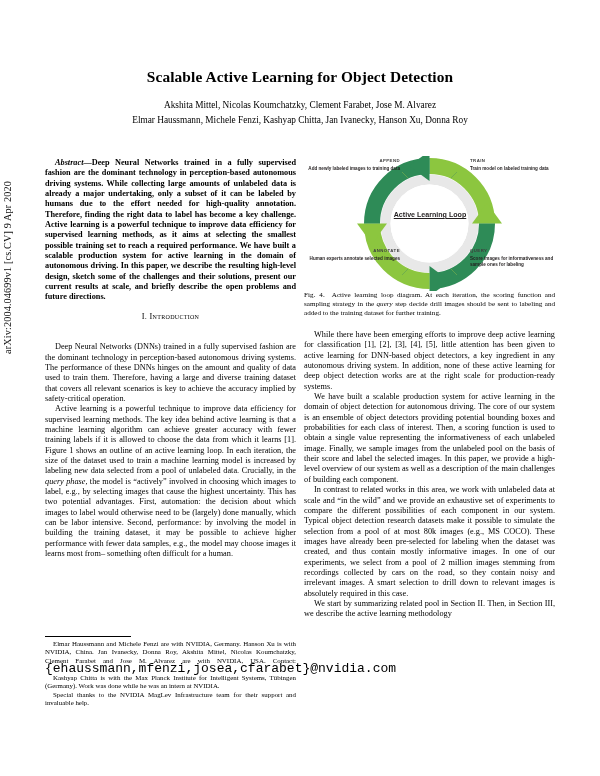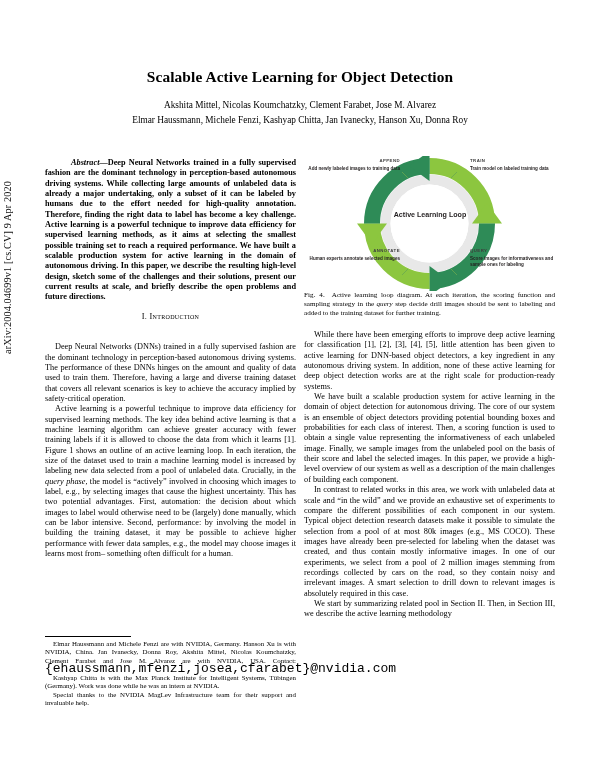--- a/index.html
+++ b/index.html
@@ -81,21 +81,20 @@
   .abstract {
     font-weight: bold;
     text-indent: 10px;
     margin: 0;
     hyphens: auto;
     -webkit-hyphens: auto;
   }
   .abstract .lead {
     font-style: italic;
     font-weight: bold;
-    margin-left: 16px;
   }
 
   .section-head {
     text-align: center;
     font-size: 8.3px;
     font-variant: small-caps;
     margin: 9px 0 20px 0;
     text-indent: 0;
     letter-spacing: 0.3px;
   }
@@ -179,20 +178,21 @@
     position: absolute;
     left: 78px;
     top: 55px;
     width: 96px;
     text-align: center;
     font-family: "Liberation Sans", sans-serif;
     font-size: 7.1px;
     font-weight: bold;
     color: #231f20;
     line-height: 9px;
+    text-decoration: underline;
   }
 </style>
 </head>
 <body>
 
 <div id="arxiv-stamp">arXiv:2004.04699v1  [cs.CV]  9 Apr 2020</div>
 
 <div id="page">
 
   <div id="title">Scalable Active Learning for Object Detection</div>

